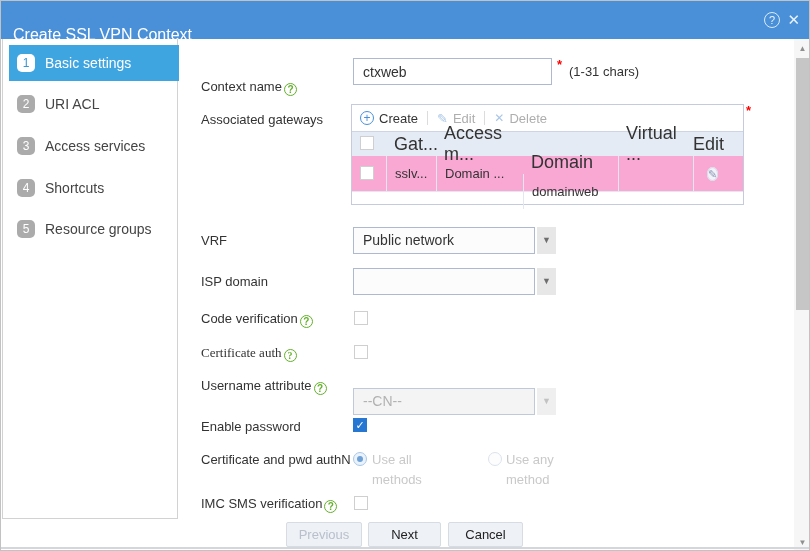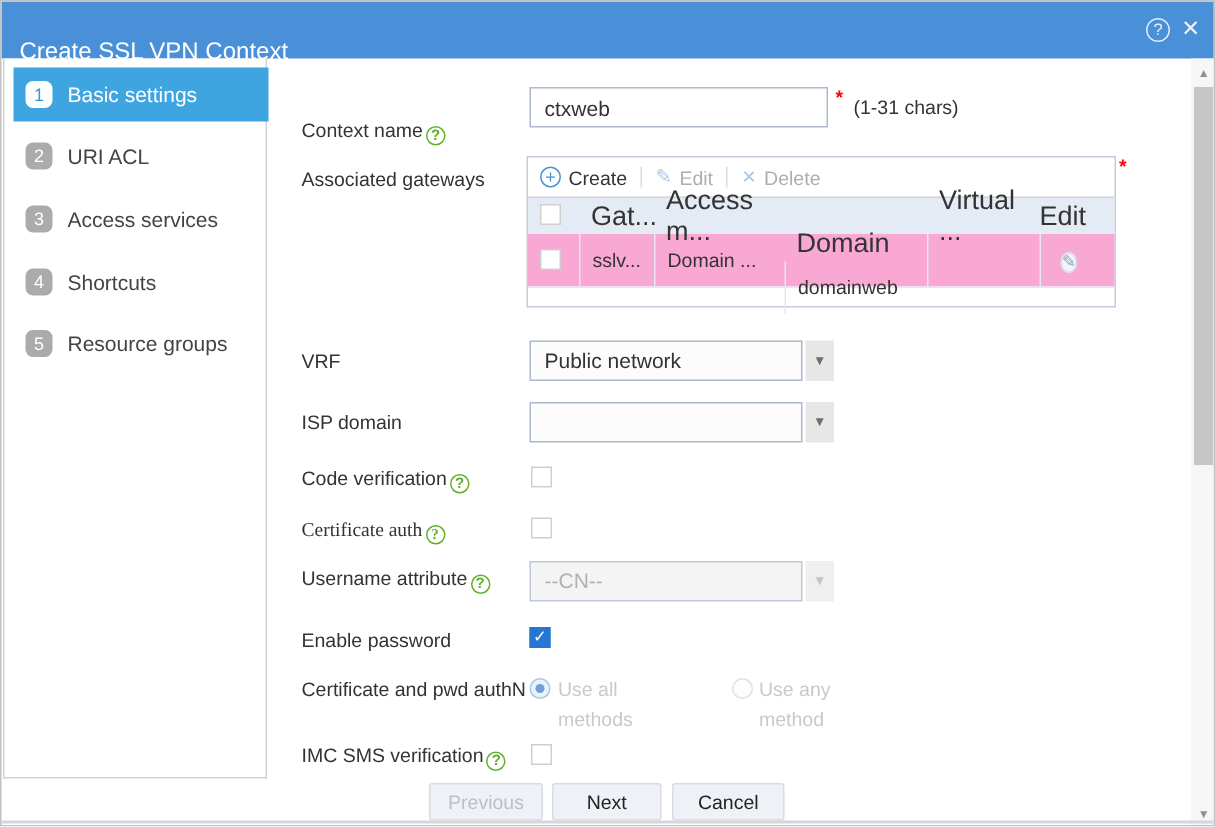--- a/index.html
+++ b/index.html
@@ -199,21 +199,21 @@
     <div class="sel-arrow">▼</div>
   </div>
 
   <div class="flabel" style="top:310px;"><span>Code verification</span><span class="qmark">?</span></div>
   <span class="chk form-chk" style="top:310px;"></span>
 
   <div class="flabel" style="top:344px;font-family:Liberation Serif, serif;"><span>Certificate auth</span><span class="qmark">?</span></div>
   <span class="chk form-chk" style="top:344px;"></span>
 
   <div class="flabel" style="top:377px;"><span>Username attribute</span><span class="qmark">?</span></div>
-  <div class="sel disabled" style="top:373px;">
+  <div class="sel disabled" style="top:387px;">
     <div class="sel-field">--CN--</div>
     <div class="sel-arrow">▼</div>
   </div>
 
   <div class="flabel" style="top:418px;">Enable password</div>
   <span class="chk form-chk checked" style="top:417px; left:352px;">✓</span>
 
   <div class="flabel" style="top:451px;">Certificate and pwd authN</div>
   <span class="radio sel-dis" style="left:352px; top:451px;"></span>
   <div class="radio-lbl" style="left:371px; top:449px; width:62px;">Use all methods</div>

